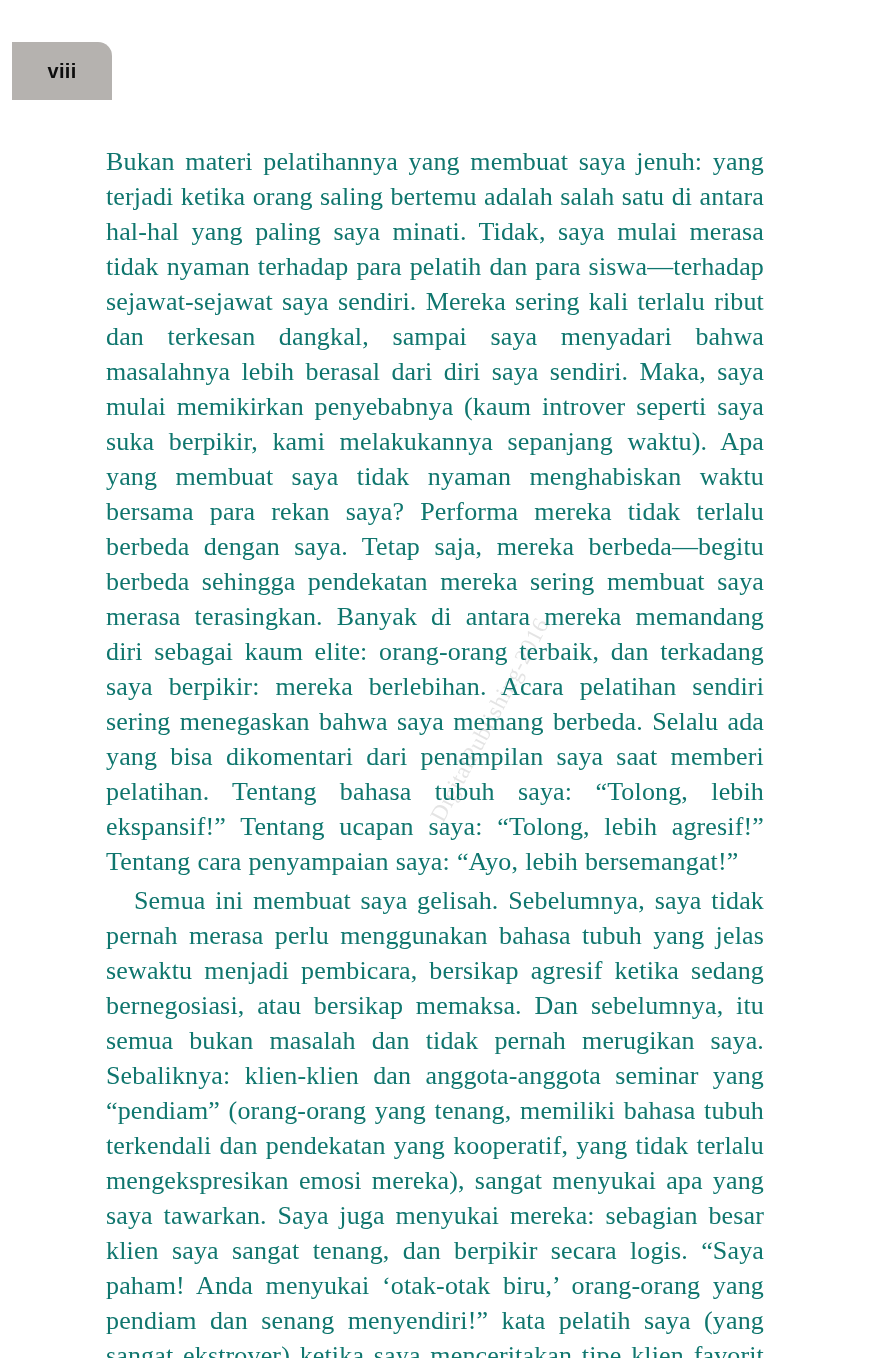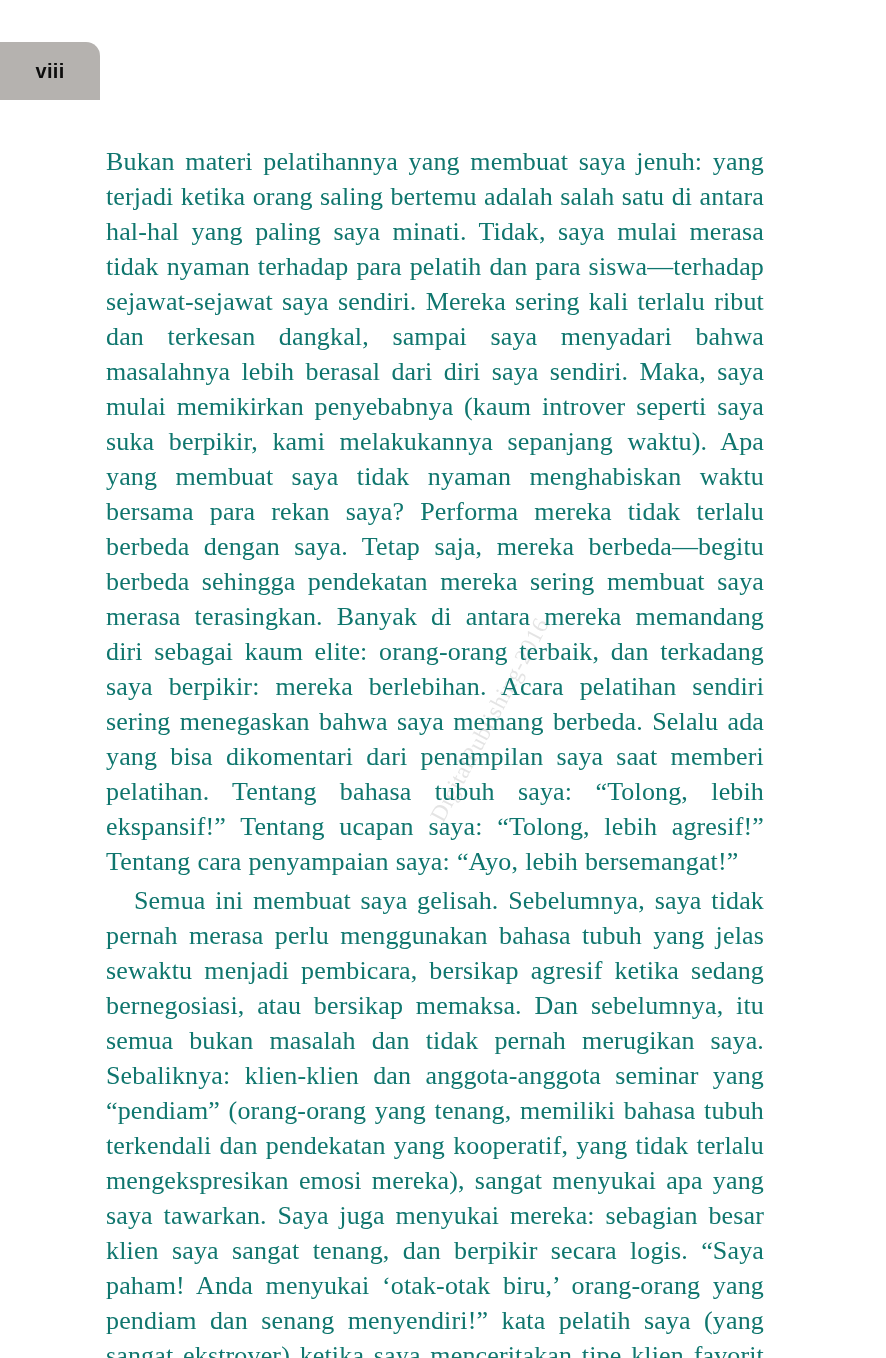--- a/index.html
+++ b/index.html
@@ -18,21 +18,21 @@
     height: 1358px;
     background: #ffffff;
     overflow: hidden;
     box-sizing: border-box;
   }
 
   
   .page-header {
     position: absolute;
     top: 0;
-    left: 0;
+    left: 12px;
     width: 746px;
     height: 110px;
   }
 
   .folio-tab {
     position: absolute;
     left: 0;
     top: 42px;
     width: 100px;
     height: 58px;

